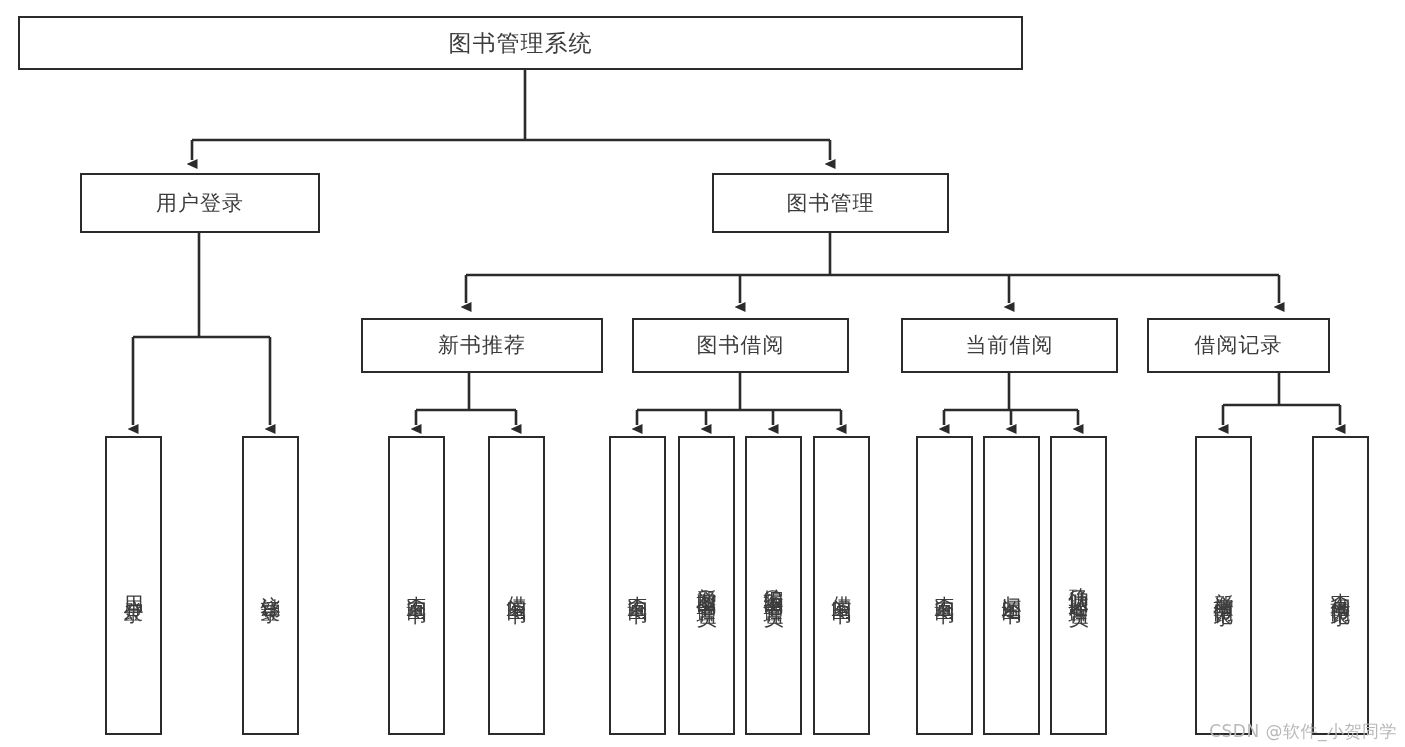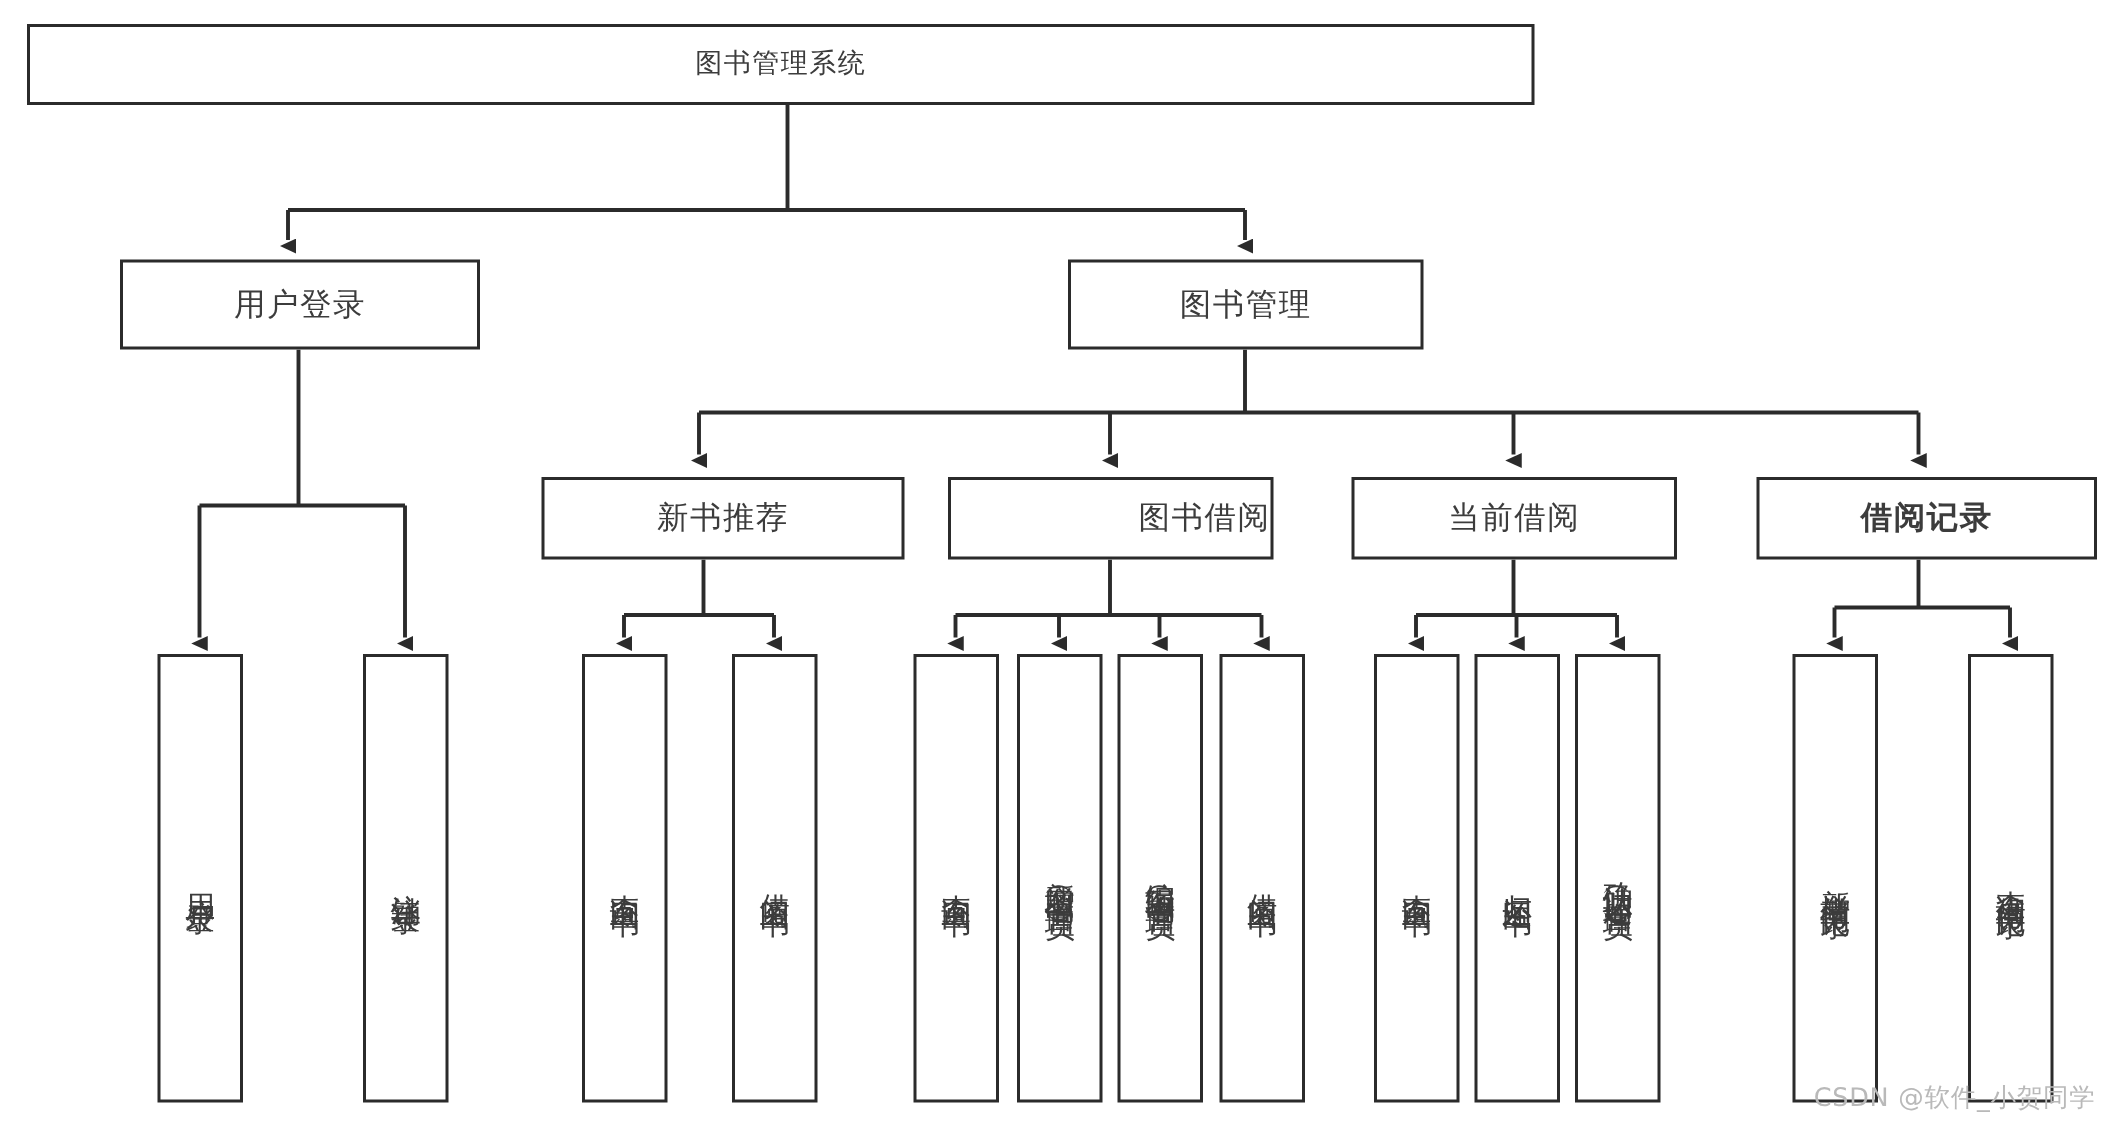--- a/index.html
+++ b/index.html
@@ -31,21 +31,21 @@
     background: #ffffff;
     display: flex;
     align-items: center;
     justify-content: center;
     color: #3c3c3c;
     font-size: 21px;
     letter-spacing: 1px;
     line-height: 1.25;
   }
   .node-box.root {
-    font-size: 18px;
+    font-size: 23px;
   }
   .node-box.vertical {
     writing-mode: vertical-rl;
     text-orientation: upright;
     align-items: center;
     justify-content: center;
     font-size: 20px;
     letter-spacing: 3px;
     padding: 6px 0;
   }
@@ -129,27 +129,27 @@
   <div class="node-box" style="left:80px; top:173px; width:240px; height:60px;">
     <span class="node-label">用户登录</span>
   </div>
   <div class="node-box" style="left:712px; top:173px; width:237px; height:60px;">
     <span class="node-label">图书管理</span>
   </div>
 
   <div class="node-box" style="left:361px; top:318px; width:242px; height:55px;">
     <span class="node-label">新书推荐</span>
   </div>
-  <div class="node-box" style="left:632px; top:318px; width:217px; height:55px;justify-content:flex-end;">
+  <div class="node-box" style="left:632px; top:318px; width:217px; height:55px;">
     <span class="node-label">图书借阅</span>
   </div>
   <div class="node-box" style="left:901px; top:318px; width:217px; height:55px;">
     <span class="node-label">当前借阅</span>
   </div>
-  <div class="node-box" style="left:1171px; top:318px; width:227px; height:55px;font-weight:bold;">
+  <div class="node-box" style="left:1147px; top:318px; width:183px; height:55px;">
     <span class="node-label">借阅记录</span>
   </div>
 
   <div class="node-box vertical" style="left:105px; top:436px; width:57px; height:299px;">
     <span class="node-label">用户登录</span>
   </div>
   <div class="node-box vertical" style="left:242px; top:436px; width:57px; height:299px;">
     <span class="node-label">注销登录</span>
   </div>
 

